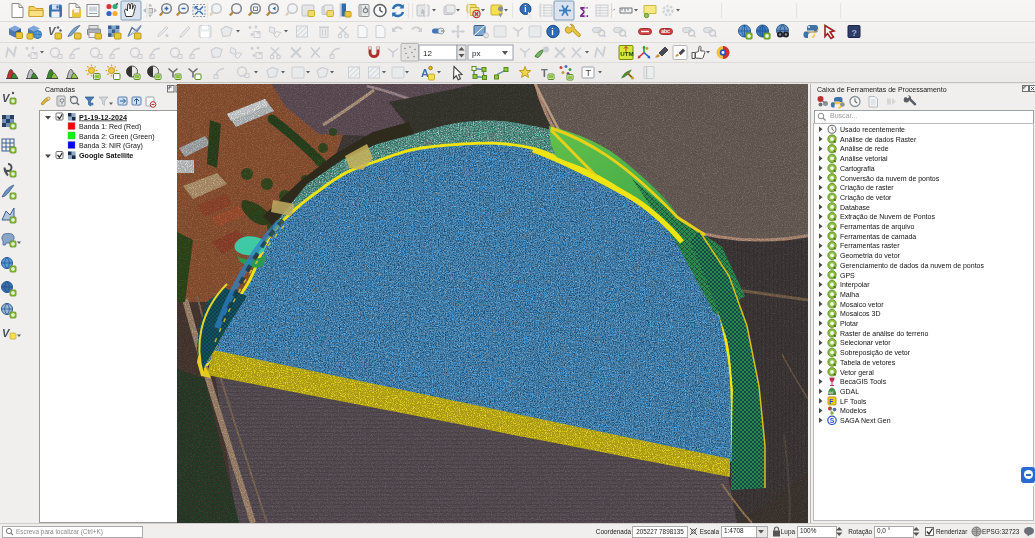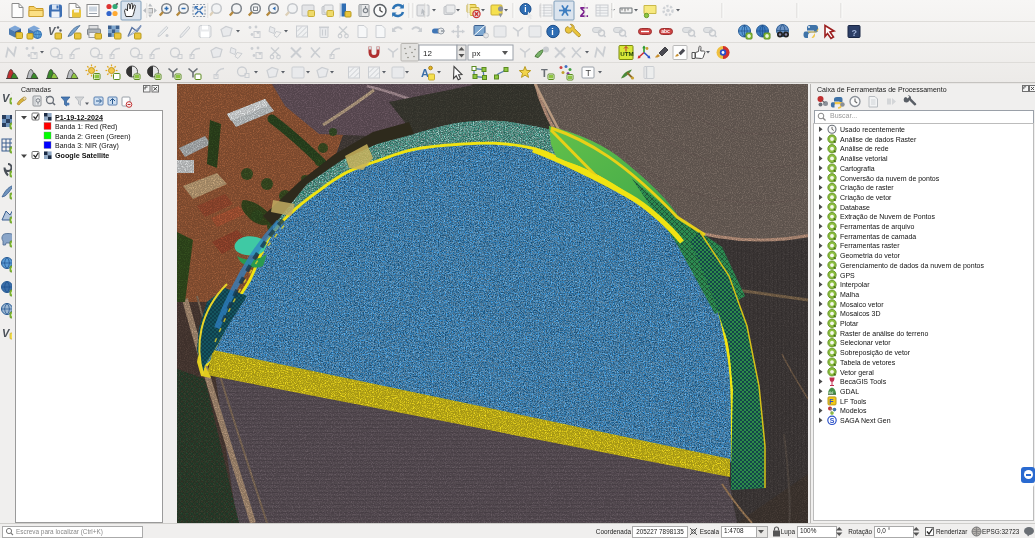--- a/index.html
+++ b/index.html
@@ -509,21 +509,21 @@
     <rect x="10" y="206" width="6" height="6" fill="#8fc641" rx="1" stroke="#5a8a1e" stroke-width="0.8"></rect>
     <path d="M13,207 v4 M11,209 h4" fill="none" stroke="#fff" stroke-width="1"></path>
     <circle cx="7" cy="225" r="5.5" fill="#9db8d2" stroke="#2a5d96"></circle>
     <path d="M1.5,225 h11 M7,219.5 a7.5,7.5 0 0 1 0,11 M7,219.5 a7.5,7.5 0 0 0 0,11" fill="none" stroke="#1d4f8c" stroke-width="0.7"></path>
     <rect x="10" y="228" width="6" height="6" fill="#8fc641" rx="1" stroke="#5a8a1e" stroke-width="0.8"></rect>
     <path d="M13,229 v4 M11,231 h4" fill="none" stroke="#fff" stroke-width="1"></path>
     <text x="2" y="253" font-size="11" fill="#4a5058" font-weight="bold" font-style="italic">V</text>
     <rect x="10" y="249" width="6" height="6" fill="#f5e04e" rx="1" stroke="#c9ae34" stroke-width="0.8"></rect>
     <path d="M17,250.5 l4,0 l-2,2.6 z" fill="#5a5f66" stroke="none" stroke-width="1"></path>
   </svg>
-<div class="abs" style="left:12px;top:84px;width:153px;height:439px;background:#f0efee">
+<div class="abs" style="left:36px;top:84px;width:153px;height:439px;background:#f0efee">
     <div class="abs ptitle" style="left:9px;top:2px">Camadas</div>
     <svg class="abs" style="left:131px;top:1px" width="16" height="8">
       <rect x="0.5" y="0.5" width="6.5" height="6.5" fill="#f6f6f6" stroke="#707070"></rect>
       <path d="M2,4.5 v-2.5 h2.5" stroke="#333" fill="none" stroke-width="0.9"></path>
       <rect x="9" y="0.5" width="6.5" height="6.5" fill="#f6f6f6" stroke="#707070"></rect>
       <path d="M10.5,2 l3.5,3.5 m0,-3.5 l-3.5,3.5" stroke="#333" stroke-width="0.9"></path>
     </svg>
     <svg class="abs" style="left:4px;top:11px" width="145" height="14" xmlns="http://www.w3.org/2000/svg">
       <path d="M1,9 c1.5,-3 4,-5.5 7,-6.5 l1.5,2 c-2.5,1.5 -5,3.5 -6.5,5.5 z" fill="#d8b43c" stroke="#a8842a" stroke-width="0.7"></path>
       <circle cx="8.5" cy="3.5" r="1.6" fill="#e8d8b0" stroke="#a8842a" stroke-width="0.6"></circle>

